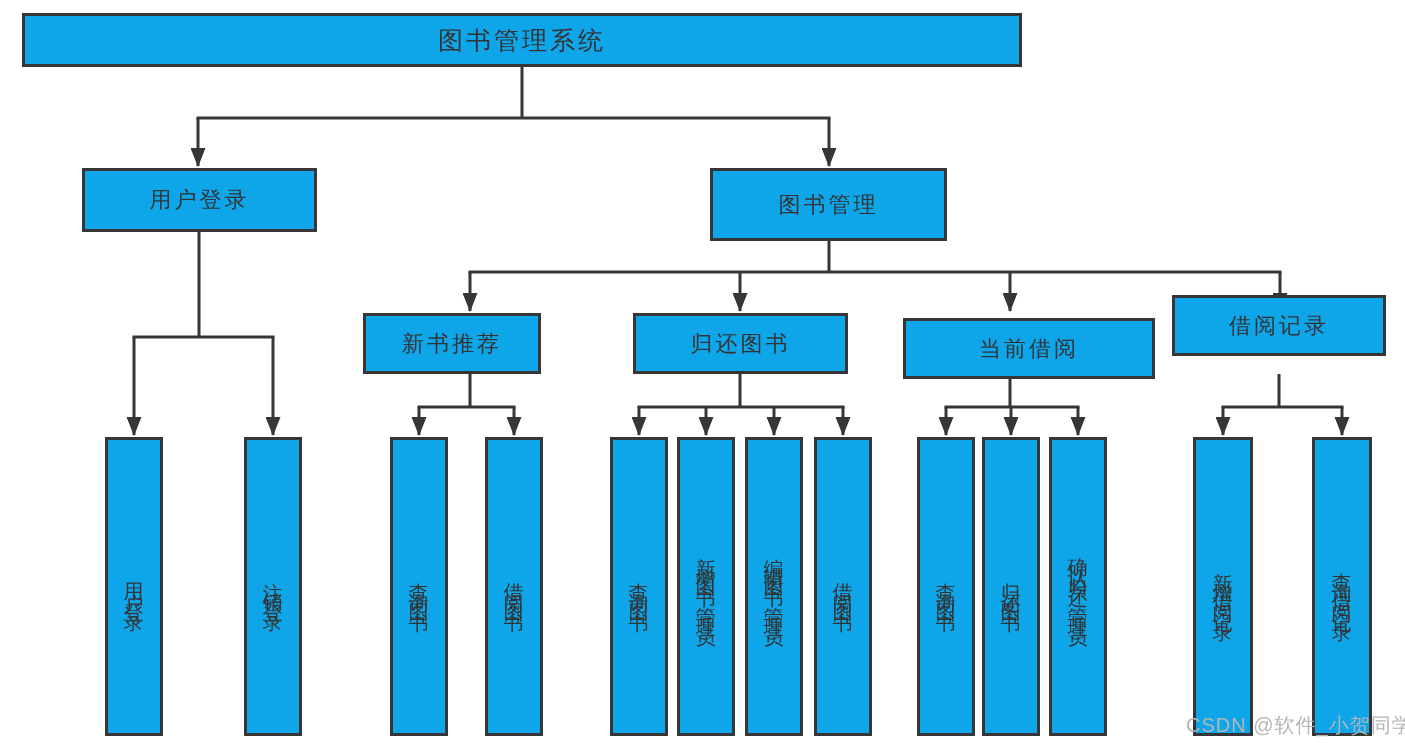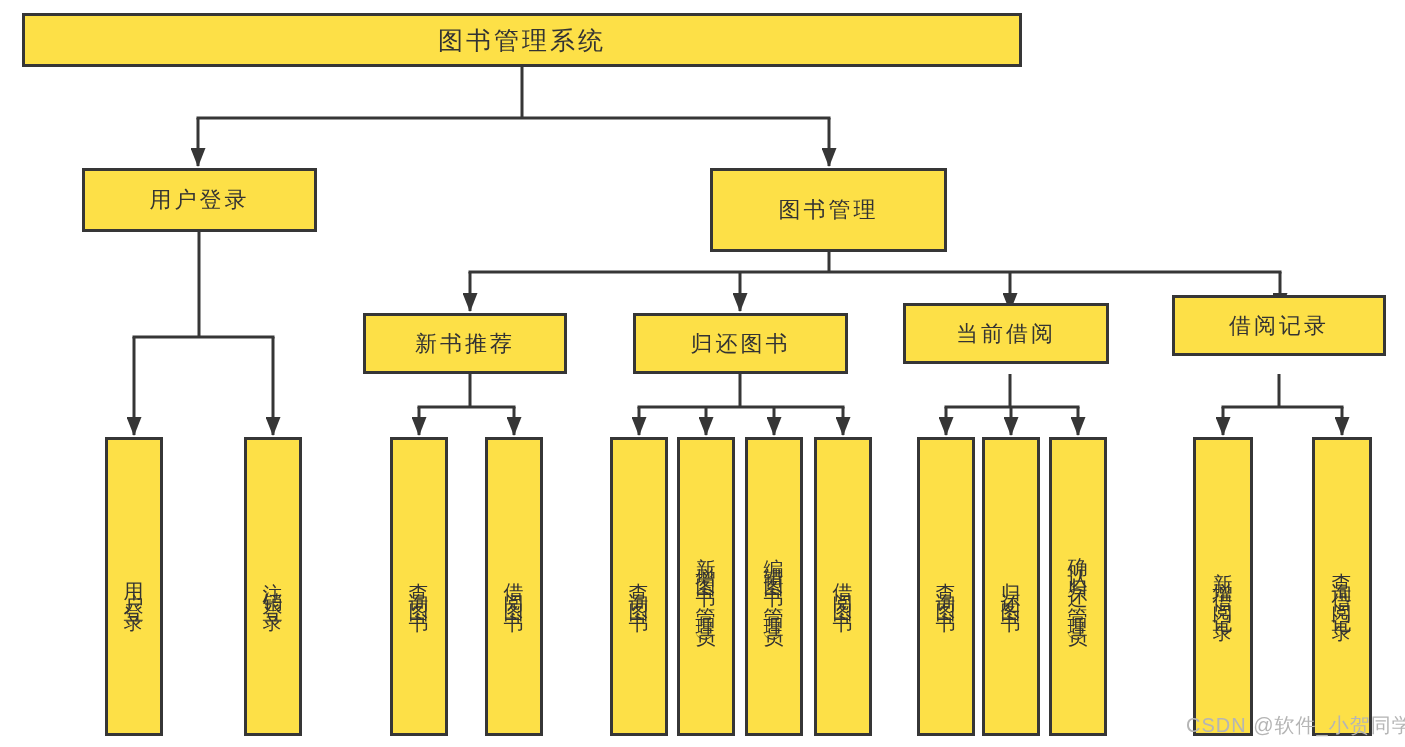--- a/index.html
+++ b/index.html
@@ -2,21 +2,21 @@
 <html><head>
 <meta charset="utf-8">
 <style>
   html,body{margin:0;padding:0;background:#ffffff;}
   .canvas{
     position:relative;width:1405px;height:747px;background:var(--bg,#ffffff);
     font-family:"Liberation Sans",sans-serif;color:var(--text,#333333);overflow:hidden;
   }
   .wires{position:absolute;left:0;top:0;width:1405px;height:747px;}
   .box{
-    position:absolute;box-sizing:border-box;background:#fde047;
+    position:absolute;box-sizing:border-box;background:#0ea5e9;
     border:3px solid var(--line,#363636);
     display:flex;align-items:center;justify-content:center;
   }
   .box span{white-space:nowrap;}
   .root-box span{font-size:25px;letter-spacing:3px;font-weight:400;}
   .lvl2 span,.lvl3 span{font-size:22px;letter-spacing:3px;}
   .leaf span{
     writing-mode:vertical-rl;text-orientation:mixed;
     font-size:20px;letter-spacing:10px;line-height:1;
   }
@@ -80,31 +80,31 @@
     </g>
   </svg>
 
   <div class="box root-box" style="left:22px;top:13px;width:1000px;height:54px">
     <span>图书管理系统</span>
   </div>
 
   <div class="box lvl2" style="left:82px;top:168px;width:235px;height:64px">
     <span>用户登录</span>
   </div>
-  <div class="box lvl2" style="left:710px;top:168px;width:237px;height:84px">
+  <div class="box lvl2" style="left:710px;top:168px;width:237px;height:73px">
     <span>图书管理</span>
   </div>
 
-  <div class="box lvl3" style="left:363px;top:313px;width:204px;height:61px">
+  <div class="box lvl3" style="left:363px;top:313px;width:178px;height:61px">
     <span>新书推荐</span>
   </div>
   <div class="box lvl3" style="left:633px;top:313px;width:215px;height:61px">
     <span>归还图书</span>
   </div>
-  <div class="box lvl3" style="left:903px;top:303px;width:206px;height:61px">
+  <div class="box lvl3" style="left:903px;top:318px;width:252px;height:61px">
     <span>当前借阅</span>
   </div>
   <div class="box lvl3" style="left:1172px;top:295px;width:214px;height:61px">
     <span>借阅记录</span>
   </div>
 
   <div class="box leaf" style="left:105px;top:437px;width:58px;height:299px">
     <span>用户登录</span>
   </div>
   <div class="box leaf" style="left:244px;top:437px;width:58px;height:299px">

